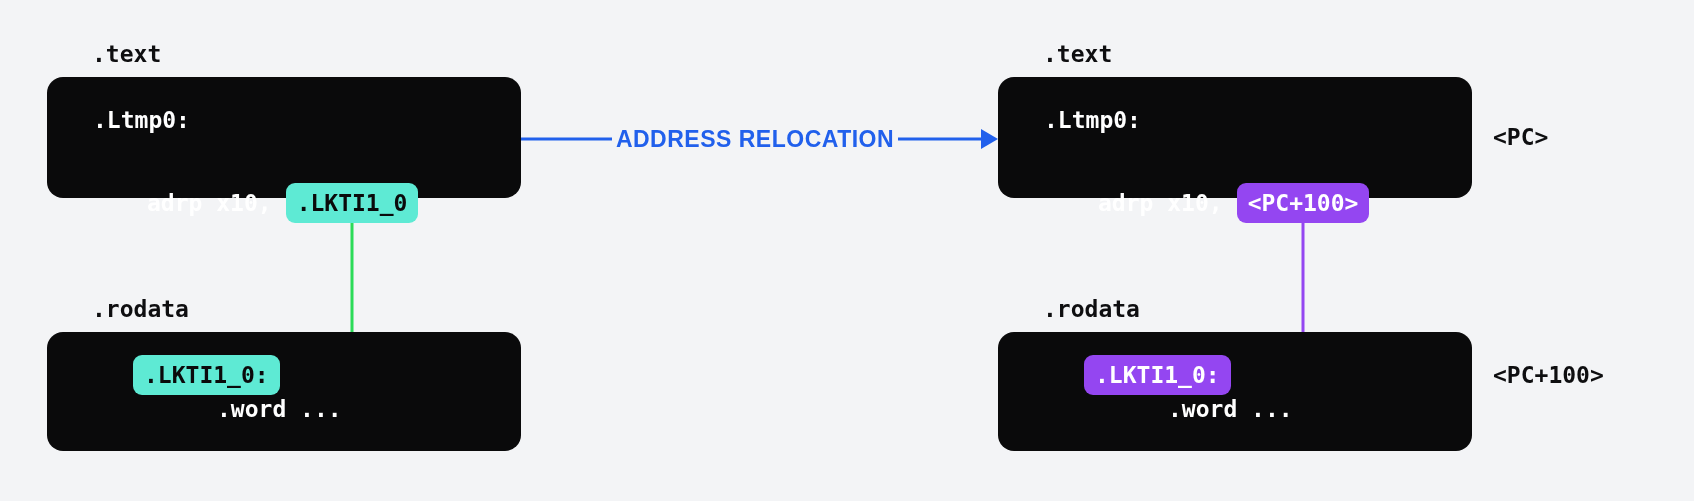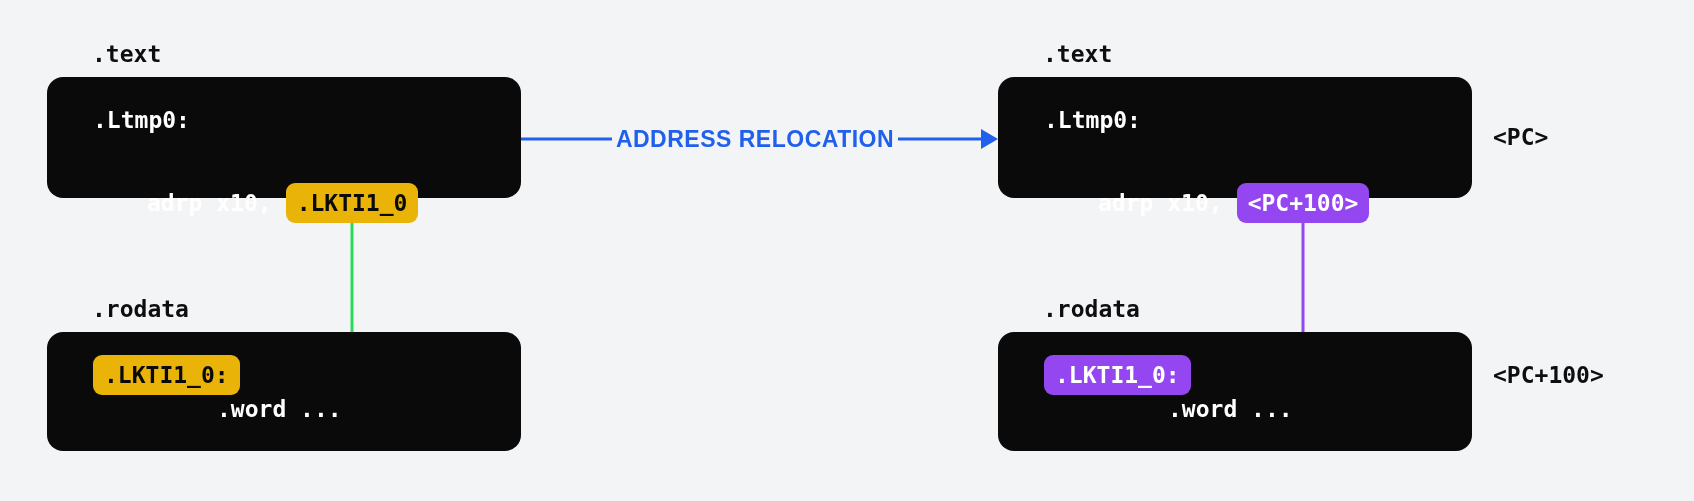--- a/index.html
+++ b/index.html
@@ -16,24 +16,24 @@
   .code-line{
     position:absolute;font:700 23px "DejaVu Sans Mono",monospace;color:#ffffff;
     line-height:27px;white-space:pre;
   }
   .line1{left:46px;top:30px;}
   .line2{left:100px;top:58px;height:40px;display:flex;align-items:center;margin-top:48px;}
   .sym-line{left:46px;top:22px;height:41px;display:flex;align-items:center;}
   .word-line{left:170px;top:64px;}
   .badge{
     display:inline-flex;align-items:center;height:40px;padding:0 11px;
-    border-radius:9px;font:700 23px "DejaVu Sans Mono",monospace;white-space:pre;
+    border-radius:9px;font:700 23px "DejaVu Sans Mono",monospace;white-space:pre;margin-left:40px;
   }
   .line2 .badge{margin-left:14px;}
-  .badge-green{background:#eab308;color:#0a0a0b;text-align:right;}
+  .badge-green{background:#5eead4;color:#0a0a0b;text-align:right;}
   .badge-purple{background:#9446f1;color:#ffffff;}
   .annotation{
     position:absolute;font:700 23px "DejaVu Sans Mono",monospace;color:#0e0e10;
     line-height:27px;white-space:pre;
   }
   #ann-pc{left:1493px;top:124px;}
   #ann-pc100{left:1493px;top:362px;}
   #relocation-label{
     position:absolute;left:613px;top:126px;width:284px;text-align:center;
     font:700 23px "Liberation Sans",sans-serif;letter-spacing:.5px;color:#2160ec;

